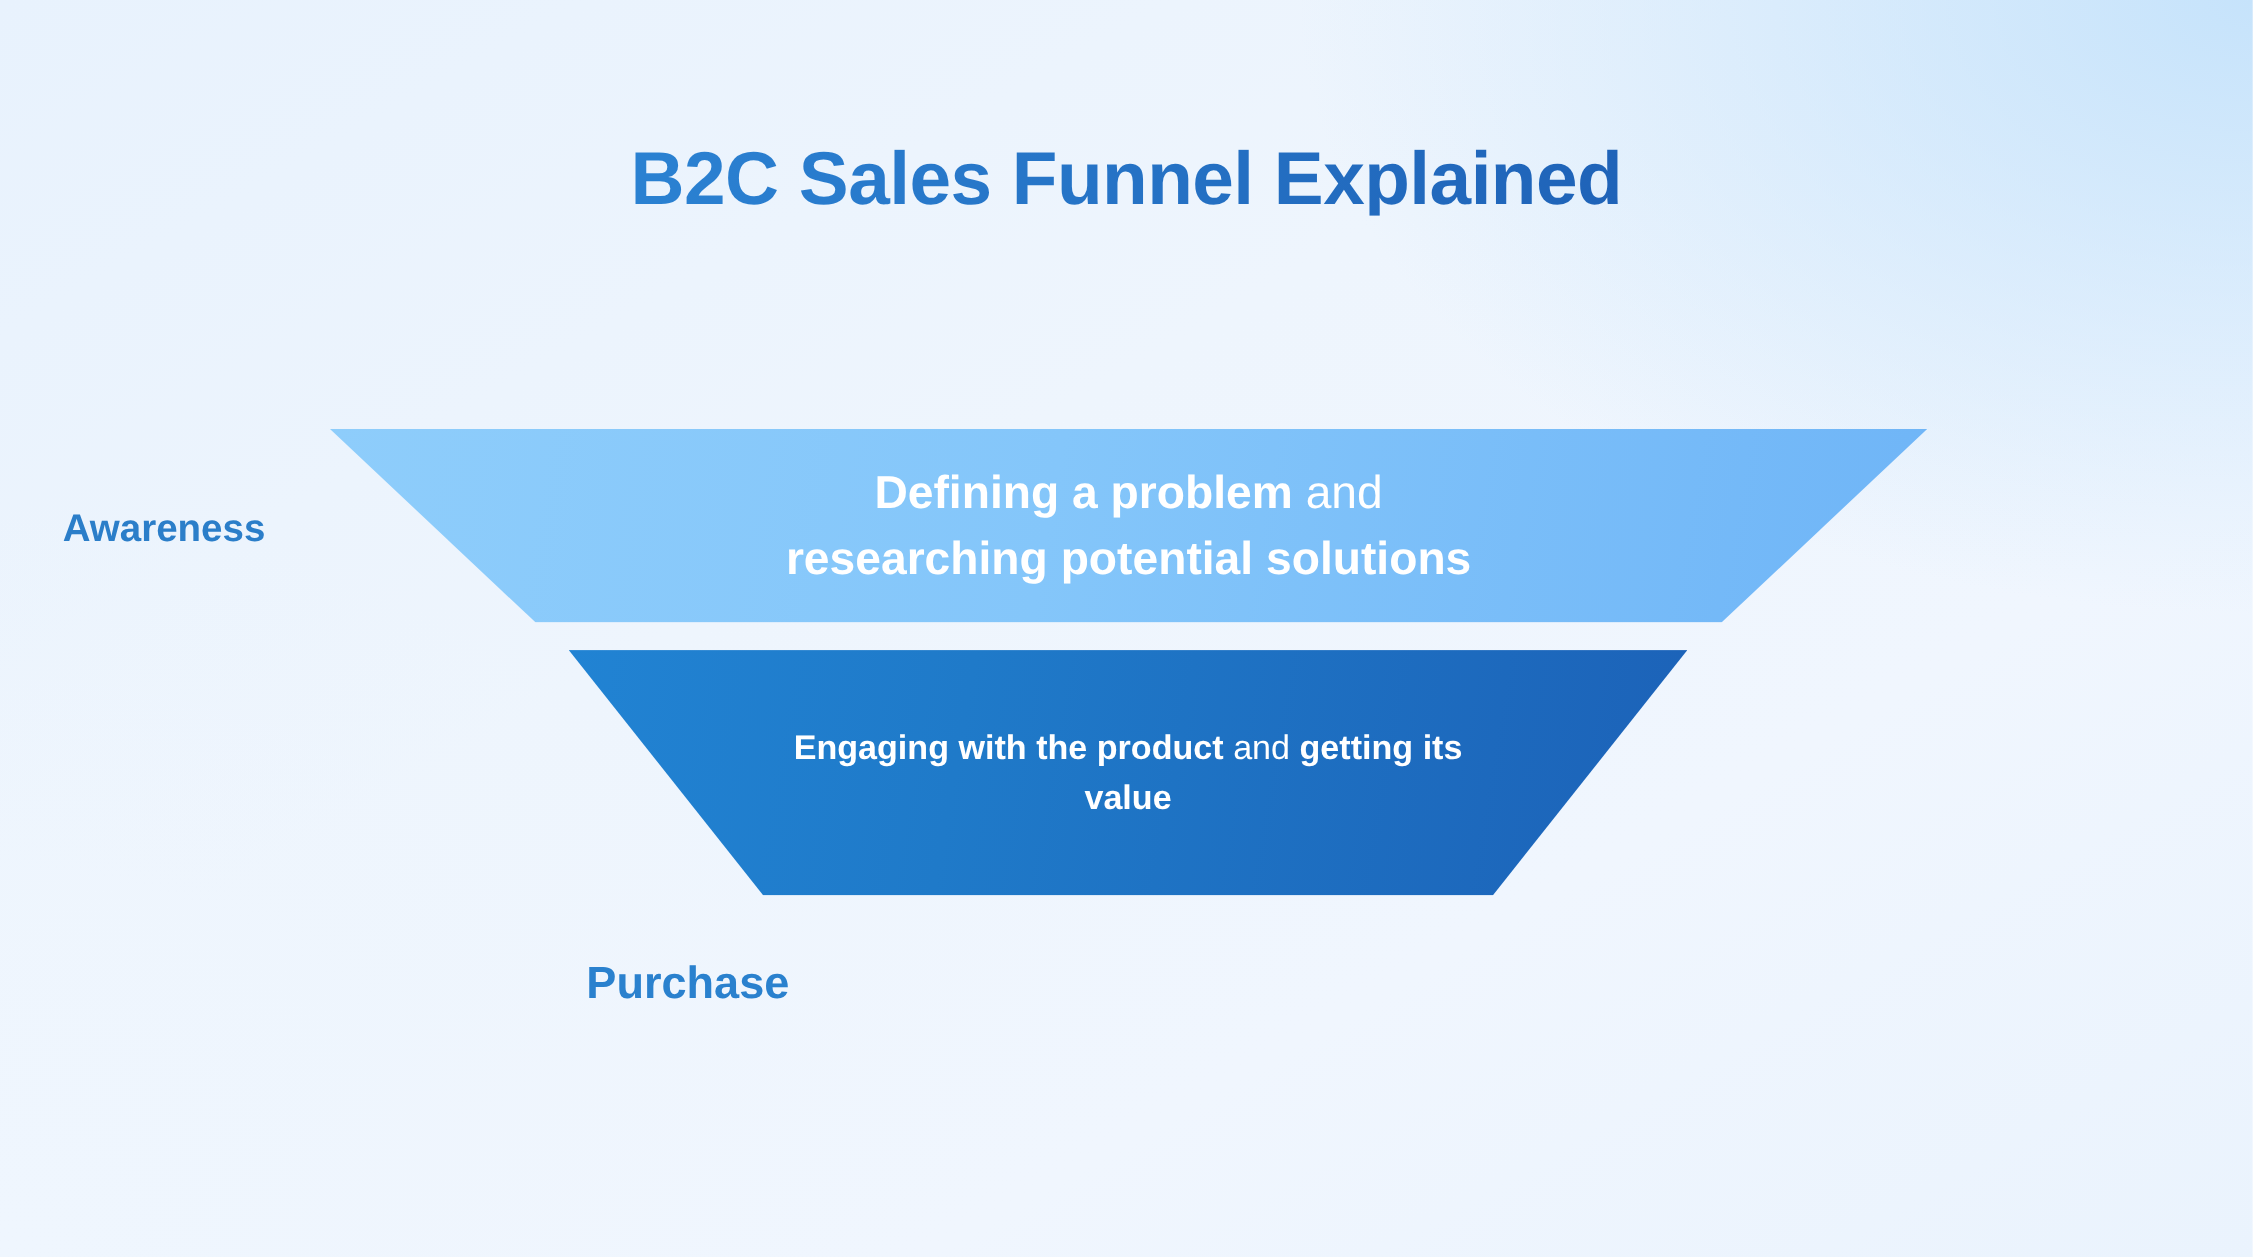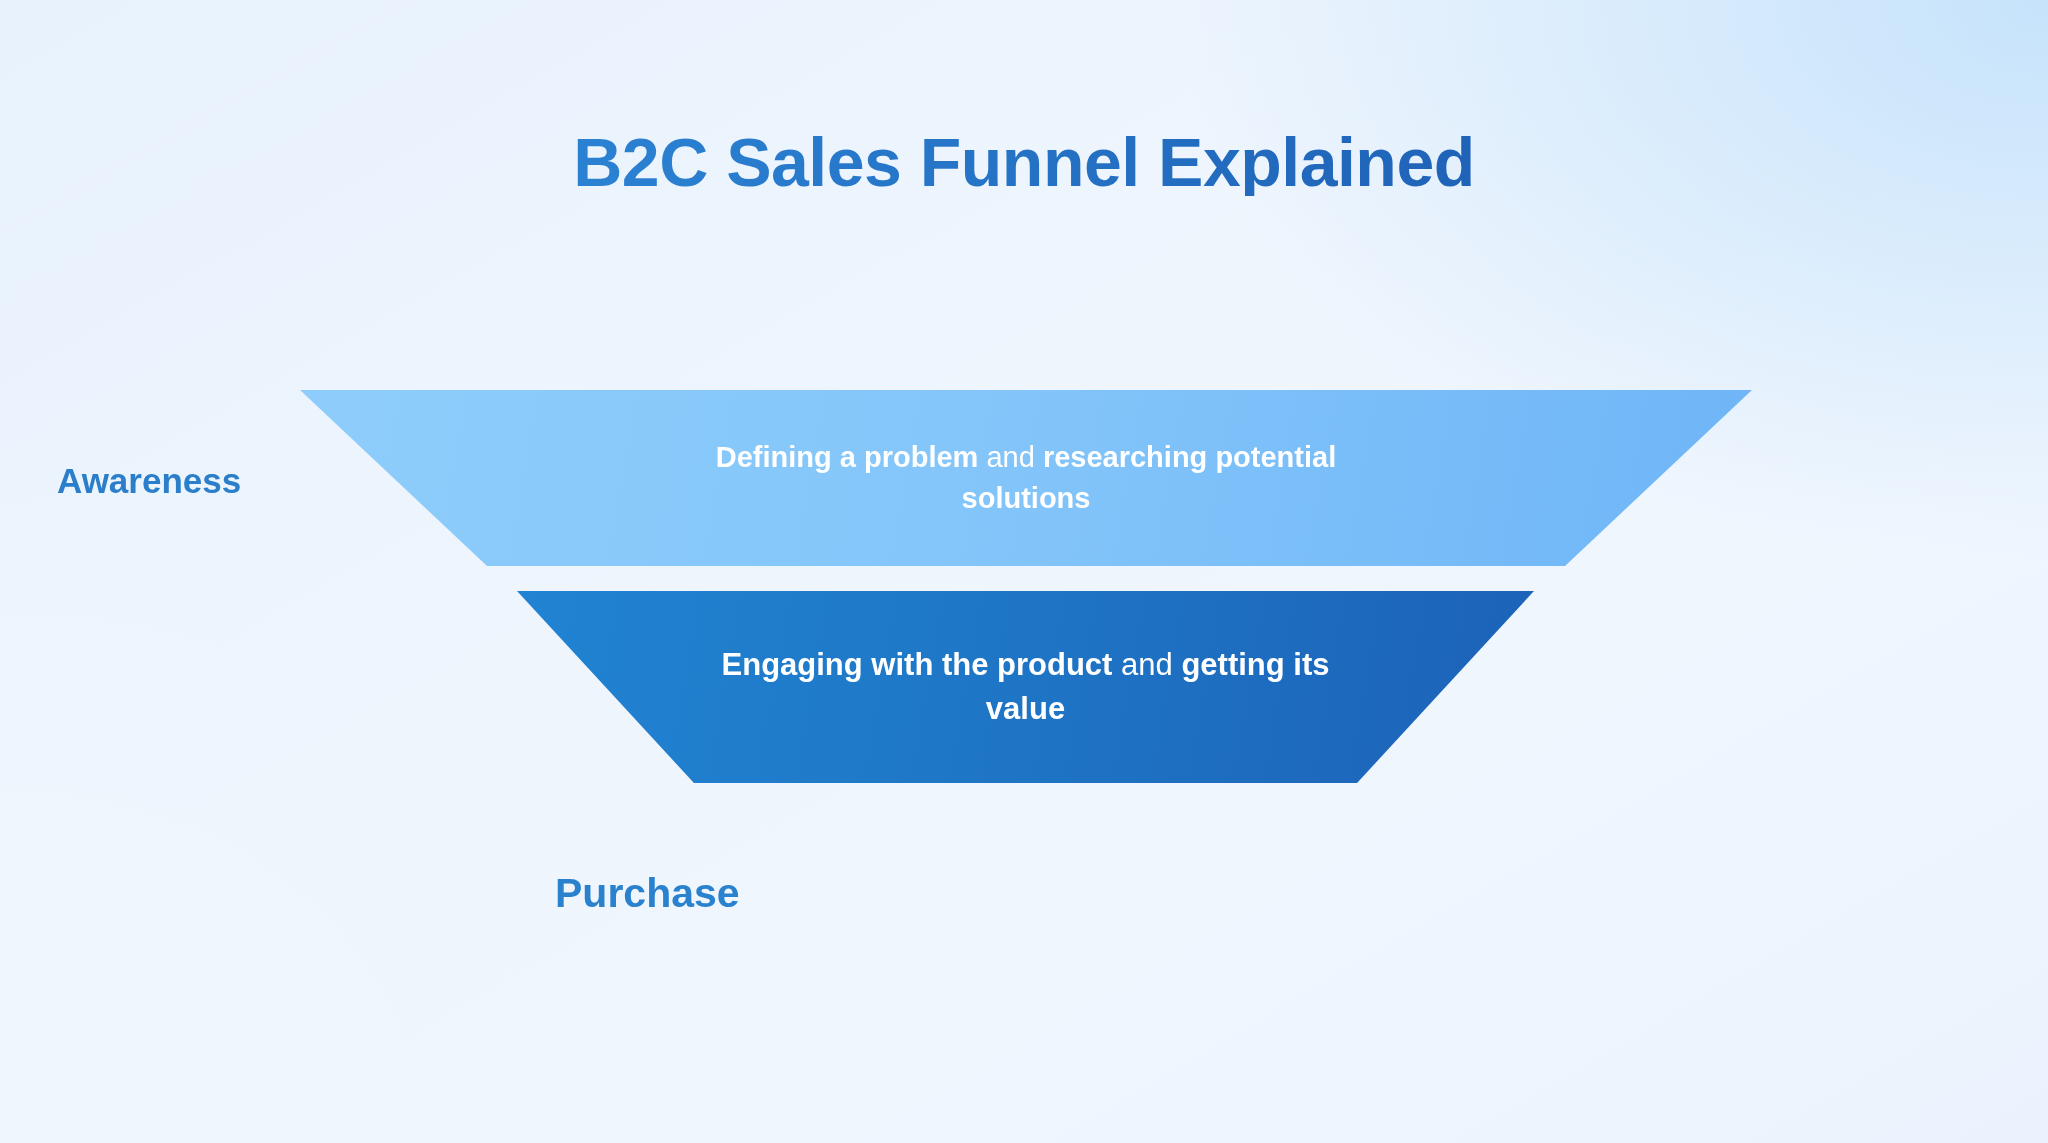--- a/index.html
+++ b/index.html
@@ -72,31 +72,31 @@
   #band-1 {
     left: 300px;
     top: 390px;
     width: 1452px;
     height: 176px;
     background: linear-gradient(100deg, #8ecdfb 0%, #84c6fa 45%, #6fb5f7 100%);
     -webkit-clip-path: polygon(0 0, 100% 0, 87.12% 100%, 12.88% 100%);
     clip-path: polygon(0 0, 100% 0, 87.12% 100%, 12.88% 100%);
   }
   #band-1 .band-text {
-    font-size: 29px;
+    font-size: 42px;
     line-height: 1.42;
     width: 700px;
   }
 
   
   #band-2 {
     left: 517px;
     top: 591px;
     width: 1017px;
-    height: 192px;
+    height: 223px;
     background: linear-gradient(100deg, #2183d3 0%, #1f7ac9 35%, #1c62b8 100%);
     -webkit-clip-path: polygon(0 0, 100% 0, 82.6% 100%, 17.4% 100%);
     clip-path: polygon(0 0, 100% 0, 82.6% 100%, 17.4% 100%);
   }
   #band-2 .band-text {
     font-size: 31px;
     line-height: 1.42;
     width: 640px;
   }
 
@@ -134,21 +134,20 @@
     left: 242px;
     top: 679px;
     font-size: 41px;
     color: #2a81ce;
   }
   #label-purchase {
     left: 533px;
     top: 873px;
     font-size: 41px;
     color: #2a81ce;
-    margin-left: 22px;
   }
 </style>
 </head>
 <body>
 
 <div id="slide">
 
   <div id="title">B2C Sales Funnel Explained</div>
 
   <div id="funnel">

